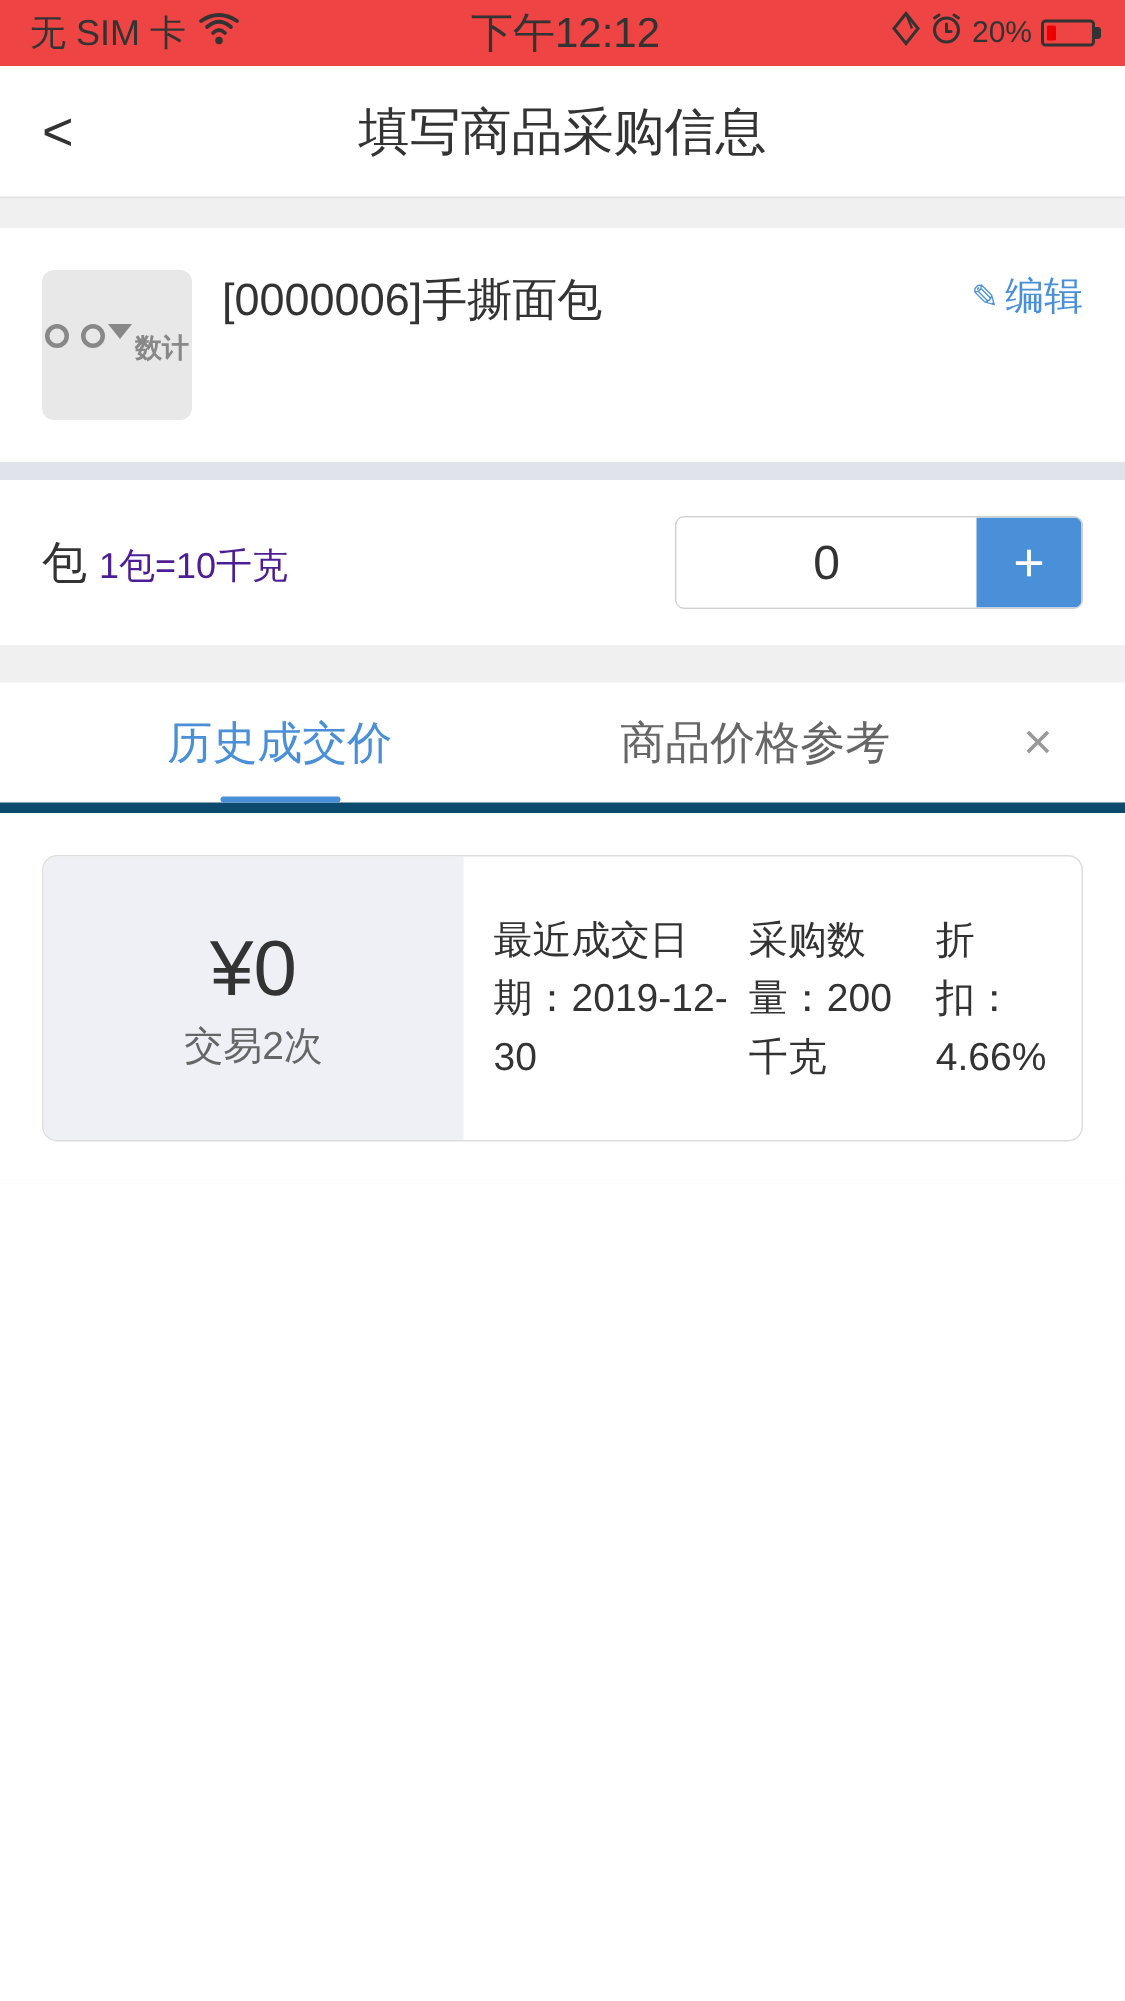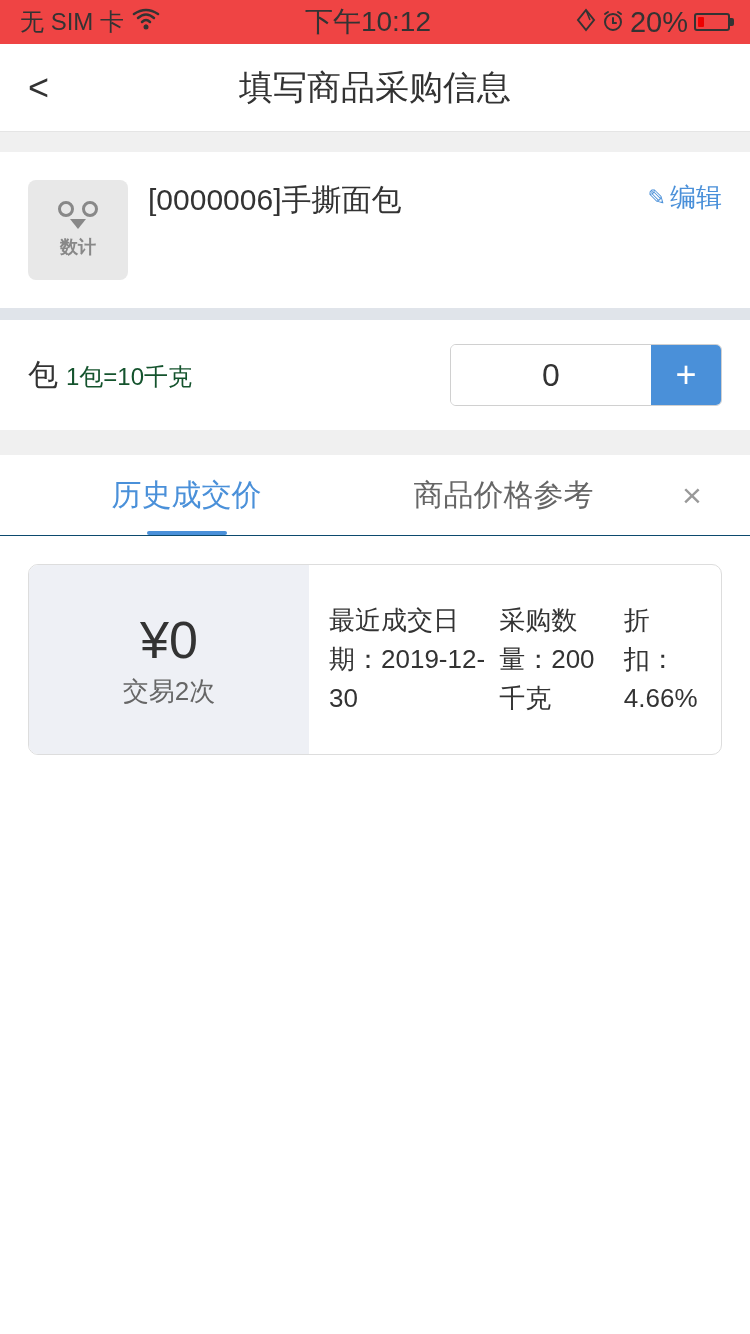--- a/index.html
+++ b/index.html
@@ -31,21 +31,21 @@
     }
     .status-center {
       font-size: 28px;
       font-weight: 500;
       color: #333;
     }
     .status-right {
       display: flex;
       align-items: center;
       gap: 6px;
-      font-size: 29px;
+      font-size: 20px;
       color: #333;
     }
     .battery-icon {
       display: inline-flex;
       align-items: center;
     }
     .battery-body {
       width: 36px;
       height: 18px;
       border: 2px solid #333;
@@ -114,22 +114,21 @@
       background: #e8e8e8;
       border-radius: 8px;
       display: flex;
       align-items: center;
       justify-content: center;
       flex-shrink: 0;
       overflow: hidden;
     }
     .owl-logo {
       display: flex;
-      flex-direction: column;
-      align-items: center;
+      flex-direction: row;
       justify-content: center;
       gap: 2px;
     }
     .owl-eyes {
       display: flex;
       gap: 8px;
     }
     .owl-eye {
       width: 16px;
       height: 16px;
@@ -246,21 +245,21 @@
       align-items: baseline;
       gap: 8px;
     }
     .unit-char {
       font-size: 30px;
       color: #333;
       font-weight: 500;
     }
     .unit-hint {
       font-size: 24px;
-      color: #14532d;
+      color: #4c1d95;
       text-align: center;
     }
     .quantity-input-wrap {
       display: flex;
       align-items: center;
       gap: 0;
       border: 1px solid #d0d0d0;
       border-radius: 6px;
       overflow: hidden;
     }
@@ -288,21 +287,21 @@
     }
 
     
     .tab-section {
       margin-top: 20px;
       background: #fff;
     }
     .tab-bar {
       display: flex;
       align-items: center;
-      border-bottom: 1px solid #0c4a6e;
+      border-bottom: 7px solid #0c4a6e;
       position: relative;
       padding: 0 28px;
       margin-top: 25px;
     }
     .tab-item {
       flex: 1;
       height: 80px;
       display: flex;
       align-items: center;
       justify-content: center;
@@ -397,21 +396,21 @@
     <span>
       <svg width="28" height="22" viewBox="0 0 28 22">
         <path d="M14 18 L14 18" stroke="#333" stroke-width="3" stroke-linecap="round"></path>
         <path d="M10 14 Q14 10 18 14" stroke="#333" stroke-width="2.5" fill="none" stroke-linecap="round"></path>
         <path d="M6 10 Q14 3 22 10" stroke="#333" stroke-width="2.5" fill="none" stroke-linecap="round"></path>
         <path d="M2 6 Q14 -2 26 6" stroke="#333" stroke-width="2.5" fill="none" stroke-linecap="round"></path>
         <circle cx="14" cy="19" r="2.5" fill="#333"></circle>
       </svg>
     </span>
   </div>
-  <div class="status-center">下午10:12</div>
+  <div class="status-center">下午12:12</div>
   <div class="status-right">
     <span>
       <svg width="20" height="24" viewBox="0 0 20 24" fill="none">
         <path d="M10 2 L18 12 L10 22 L2 12 Z" stroke="#333" stroke-width="2" fill="none"></path>
         <path d="M10 2 L14 12" stroke="#333" stroke-width="1.5"></path>
       </svg>
     </span>
     <span>
       <svg width="22" height="22" viewBox="0 0 22 22" fill="none">
         <circle cx="11" cy="12" r="8" stroke="#333" stroke-width="2"></circle>

